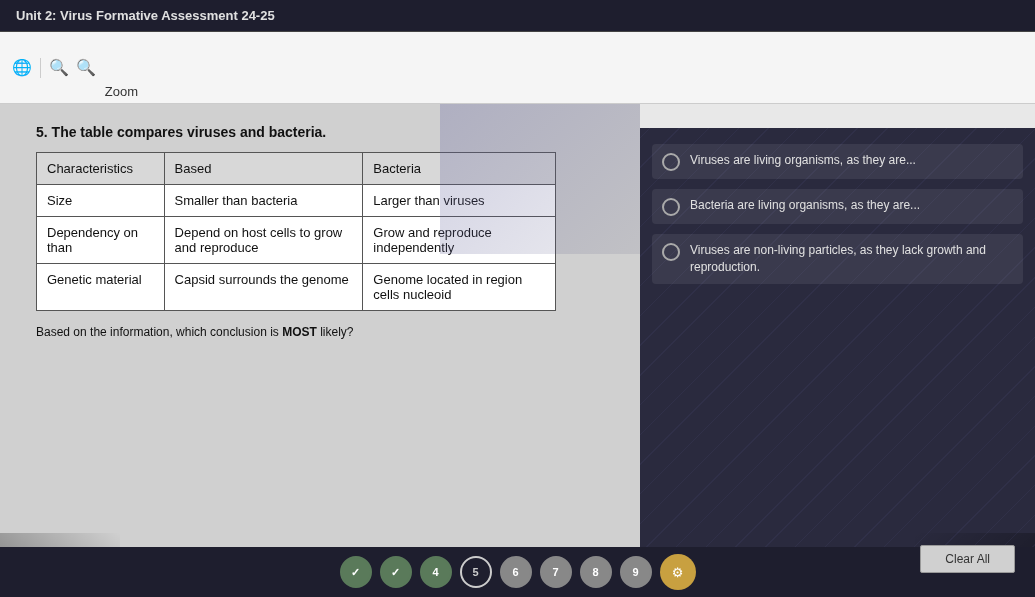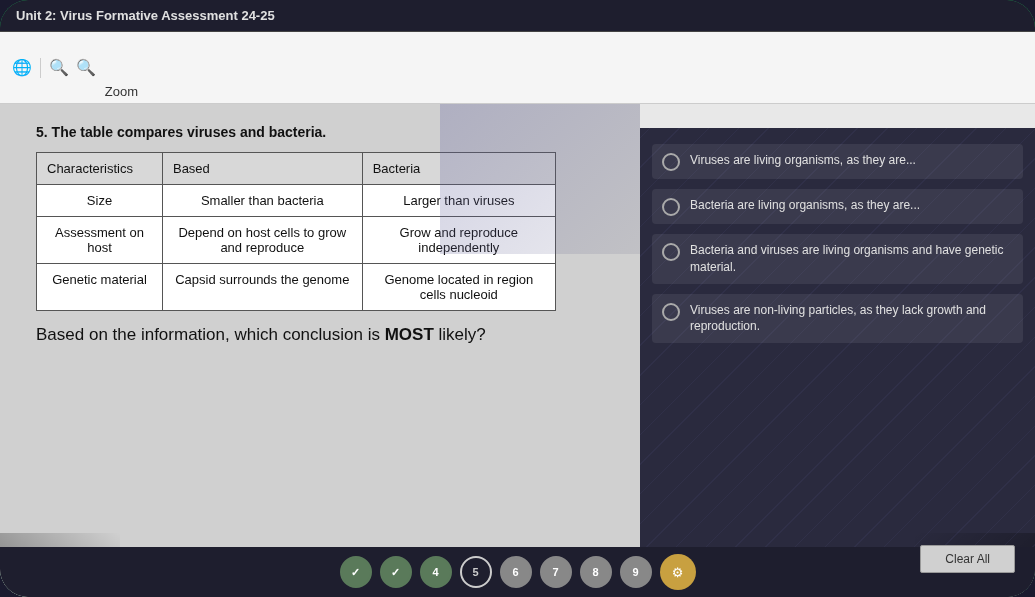--- a/index.html
+++ b/index.html
@@ -11,21 +11,20 @@
       overflow: hidden;
       position: relative;
     }
 
     .screen {
       width: 1035px;
       height: 597px;
       background: #22c55e;
       position: relative;
       overflow: hidden;
-      border-radius: 28px;
     }
 
     
     .top-bar {
       background: #1e1e2e;
       padding: 8px 16px;
       display: flex;
       align-items: center;
       border-bottom: 1px solid #444;
     }
@@ -98,25 +97,24 @@
     }
 
     .compare-table th {
       background: #d8d8d8;
       font-weight: normal;
       text-align: left;
     }
 
     .compare-table td {
       background: white;
-      text-align: center;
     }
 
     .question-text {
-      font-size: 17px;
+      font-size: 12px;
       color: #111;
       margin-top: 10px;
     }
 
     .question-text strong {
       font-weight: bold;
     }
 
     
     .right-panel {
@@ -318,21 +316,21 @@
             <th>Bacteria</th>
           </tr>
         </thead>
         <tbody>
           <tr>
             <td>Size</td>
             <td>Smaller than bacteria</td>
             <td>Larger than viruses</td>
           </tr>
           <tr>
-            <td>Assessment on host</td>
+            <td>Dependency on than</td>
             <td>Depend on host cells to grow and reproduce</td>
             <td>Grow and reproduce independently</td>
           </tr>
           <tr>
             <td>Genetic material</td>
             <td>Capsid surrounds the genome</td>
             <td>Genome located in region cells nucleoid</td>
           </tr>
         </tbody>
       </table>
@@ -348,24 +346,20 @@
       <div class="answer-option">
         <div class="answer-radio"></div>
         <span class="answer-text">Viruses are living organisms, as they are...</span>
       </div>
 
       <div class="answer-option">
         <div class="answer-radio"></div>
         <span class="answer-text">Bacteria are living organisms, as they are...</span>
       </div>
 
-      <div class="answer-option">
-        <div class="answer-radio"></div>
-        <span class="answer-text">Bacteria and viruses are living organisms and have genetic material.</span>
-      </div>
 
       <div class="answer-option">
         <div class="answer-radio"></div>
         <span class="answer-text">Viruses are non-living particles, as they lack growth and reproduction.</span>
       </div>
 
       <button class="clear-all-btn">Clear All</button>
     </div>
   </div>
 

